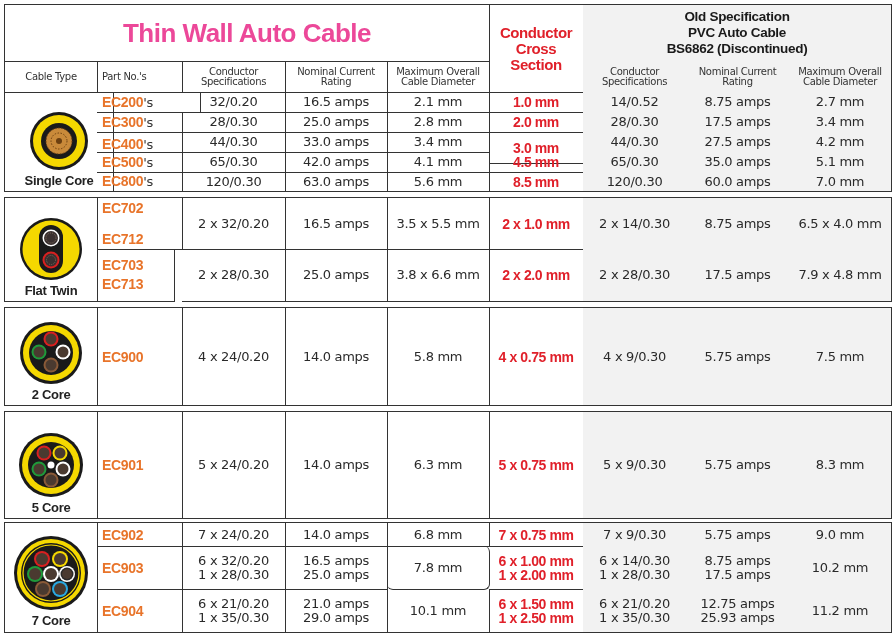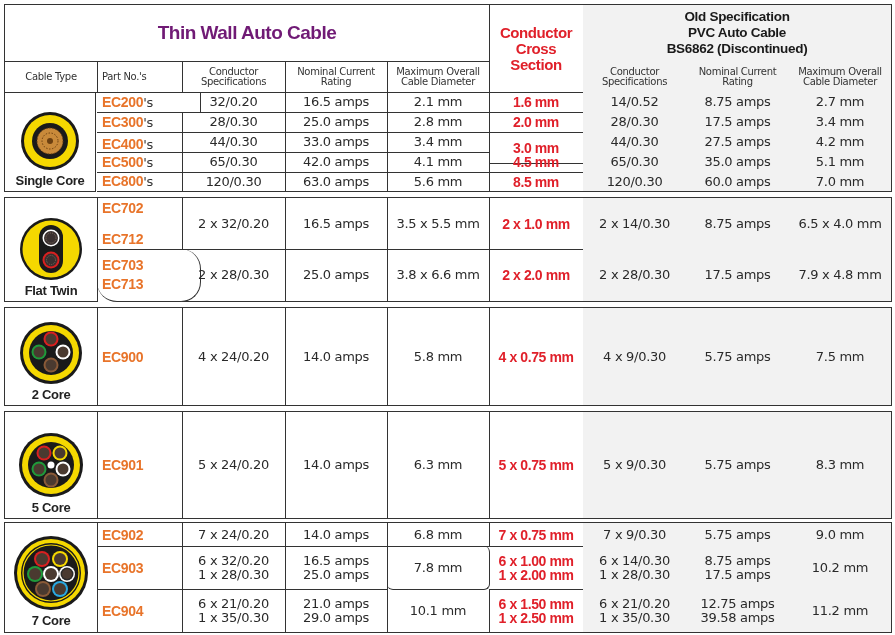--- a/index.html
+++ b/index.html
@@ -6,21 +6,21 @@
   body { width: 895px; height: 635px; position: relative; overflow: hidden;
          font-family: "DejaVu Sans", "Liberation Sans", sans-serif; color: #222; }
   .abs { position: absolute; box-sizing: border-box; }
   .grey { background: #f2f2f2; }
   .cell { position: absolute; box-sizing: border-box; display: flex; flex-direction: column;
           align-items: center; justify-content: center; text-align: center;
           border-right: 1px solid #333; border-bottom: 1px solid #333;
           font-size: 13px; line-height: 14px; letter-spacing: -0.3px; color: #2a2a2a; }
   .cell.left { align-items: flex-start; padding-left: 5px; }
   .hdr-small { font-size: 10px; line-height: 10px; letter-spacing: -0.3px; color: #333; }
-  .title { font-family: "Liberation Sans", sans-serif; font-weight: bold; font-size: 19px; color: #701a75; letter-spacing: -0.5px; }
+  .title { font-family: "Liberation Sans", sans-serif; font-weight: bold; font-size: 26px; color: #ec4899; letter-spacing: -0.5px; }
   .subtitle { font-family: "Liberation Sans", sans-serif; font-weight: bold; font-size: 13.5px; color: #1a1a1a; letter-spacing: -0.3px; }
   .red { color: #e0202a; font-weight: bold; font-family: "Liberation Sans", sans-serif; font-size: 14px; letter-spacing: -0.4px; }
   .orange { color: #e8742a; font-weight: bold; font-family: "Liberation Sans", sans-serif; font-size: 14px; letter-spacing: -0.3px; }
   .suffix { color: #333; font-weight: normal; }
   .typecell { position: absolute; box-sizing: border-box; display: flex; flex-direction: column;
               align-items: center; justify-content: flex-end; border-right: 1px solid #333; border-bottom: 1px solid #333; }
   .type-label { font-family: "Liberation Sans", sans-serif; font-weight: bold; font-size: 13px; color: #222; letter-spacing: -0.3px; padding-bottom: 3px; }
   .icon { margin-bottom: 2px; }
 </style>
 </head>
@@ -69,40 +69,40 @@
 </div>
 <div class="cell grey" style="left:686px;top:61px;width:104px;height:32px;">
   <div class="hdr-small">Nominal Current</div>
   <div class="hdr-small">Rating</div>
 </div>
 <div class="cell grey" style="left:789px;top:61px;width:103px;height:32px;">
   <div class="hdr-small">Maximum Overall</div>
   <div class="hdr-small">Cable Diameter</div>
 </div>
 
-<div class="typecell" style="left:4px;top:92px;width:92px;height:100px;border-left:1px solid #333;">
+<div class="typecell" style="left:4px;top:92px;width:110px;height:100px;border-left:1px solid #333;">
   <svg class="icon" width="60" height="60" viewBox="0 0 60 60">
     <circle cx="30" cy="30" r="29" fill="#1a1a1a"></circle>
     <circle cx="30" cy="30" r="26" fill="#f5d800"></circle>
     <circle cx="30" cy="30" r="18" fill="#1a1a1a"></circle>
     <circle cx="30" cy="30" r="13" fill="#c98a3a"></circle>
     <circle cx="30" cy="30" r="13" fill="none" stroke="#6b3f10" stroke-width="1" stroke-dasharray="1.5 1.5"></circle>
     <circle cx="30" cy="30" r="8" fill="none" stroke="#6b3f10" stroke-width="1" stroke-dasharray="1.5 1.5"></circle>
     <circle cx="30" cy="30" r="3" fill="#6b3f10"></circle>
   </svg>
   <div class="type-label">Single Core</div>
 </div>
 
 <div class="cell left" style="left:97px;top:92px;width:104px;height:21px;">
     <div><span class="orange">EC200</span><span class="suffix">'s</span></div>
   </div>
 <div class="cell" style="left:182px;top:92px;width:104px;height:21px;">32/0.20</div>
 <div class="cell" style="left:285px;top:92px;width:103px;height:21px;">16.5 amps</div>
 <div class="cell" style="left:387px;top:92px;width:103px;height:21px;">2.1 mm</div>
-<div class="cell red" style="left:489px;top:92px;width:95px;height:21px;">1.6 mm</div>
+<div class="cell red" style="left:489px;top:92px;width:95px;height:21px;">1.0 mm</div>
 <div class="cell grey" style="left:583px;top:92px;width:104px;height:21px;">14/0.52</div>
 <div class="cell grey" style="left:686px;top:92px;width:104px;height:21px;">8.75 amps</div>
 <div class="cell grey" style="left:789px;top:92px;width:103px;height:21px;">2.7 mm</div>
 
 <div class="cell left" style="left:97px;top:112px;width:86px;height:21px;">
     <div><span class="orange">EC300</span><span class="suffix">'s</span></div>
   </div>
 <div class="cell" style="left:182px;top:112px;width:104px;height:21px;">28/0.30</div>
 <div class="cell" style="left:285px;top:112px;width:103px;height:21px;">25.0 amps</div>
 <div class="cell" style="left:387px;top:112px;width:103px;height:21px;">2.8 mm</div>
@@ -165,21 +165,21 @@
   <div class="orange" style="line-height:19px;">EC712</div>
 </div>
 <div class="cell" style="left:182px;top:197px;width:104px;height:53px;border-top:1px solid #333;">2 x 32/0.20</div>
 <div class="cell" style="left:285px;top:197px;width:103px;height:53px;border-top:1px solid #333;">16.5 amps</div>
 <div class="cell" style="left:387px;top:197px;width:103px;height:53px;border-top:1px solid #333;">3.5 x 5.5 mm</div>
 <div class="cell red" style="left:489px;top:197px;width:95px;height:53px;border-top:1px solid #333;">2 x 1.0 mm</div>
 <div class="cell grey" style="left:583px;top:197px;width:104px;height:53px;border-top:1px solid #333;">2 x 14/0.30</div>
 <div class="cell grey" style="left:686px;top:197px;width:104px;height:53px;border-top:1px solid #333;">8.75 amps</div>
 <div class="cell grey" style="left:789px;top:197px;width:103px;height:53px;border-top:1px solid #333;">6.5 x 4.0 mm</div>
 
-<div class="cell left" style="left:97px;top:249px;width:104px;height:53px;border-radius:20px;">
+<div class="cell left" style="left:97px;top:249px;width:78px;height:53px;">
   <div class="orange" style="line-height:19px;">EC703</div>
   <div class="orange" style="line-height:19px;">EC713</div>
 </div>
 <div class="cell" style="left:182px;top:249px;width:104px;height:53px;">2 x 28/0.30</div>
 <div class="cell" style="left:285px;top:249px;width:103px;height:53px;">25.0 amps</div>
 <div class="cell" style="left:387px;top:249px;width:103px;height:53px;">3.8 x 6.6 mm</div>
 <div class="cell red" style="left:489px;top:249px;width:95px;height:53px;">2 x 2.0 mm</div>
 <div class="cell grey" style="left:583px;top:249px;width:104px;height:53px;">2 x 28/0.30</div>
 <div class="cell grey" style="left:686px;top:249px;width:104px;height:53px;">17.5 amps</div>
 <div class="cell grey" style="left:789px;top:249px;width:103px;height:53px;">7.9 x 4.8 mm</div>
@@ -318,15 +318,15 @@
 <div class="cell" style="left:489px;top:589px;width:95px;height:44px;">
   <div class="red">6 x 1.50 mm</div>
   <div class="red">1 x 2.50 mm</div>
 </div>
 <div class="cell grey" style="left:583px;top:589px;width:104px;height:44px;">
   <div>6 x 21/0.20</div>
   <div>1 x 35/0.30</div>
 </div>
 <div class="cell grey" style="left:686px;top:589px;width:104px;height:44px;">
   <div>12.75 amps</div>
-  <div>39.58 amps</div>
+  <div>25.93 amps</div>
 </div>
 <div class="cell grey" style="left:789px;top:589px;width:103px;height:44px;">11.2 mm</div>
 
 </body></html>

